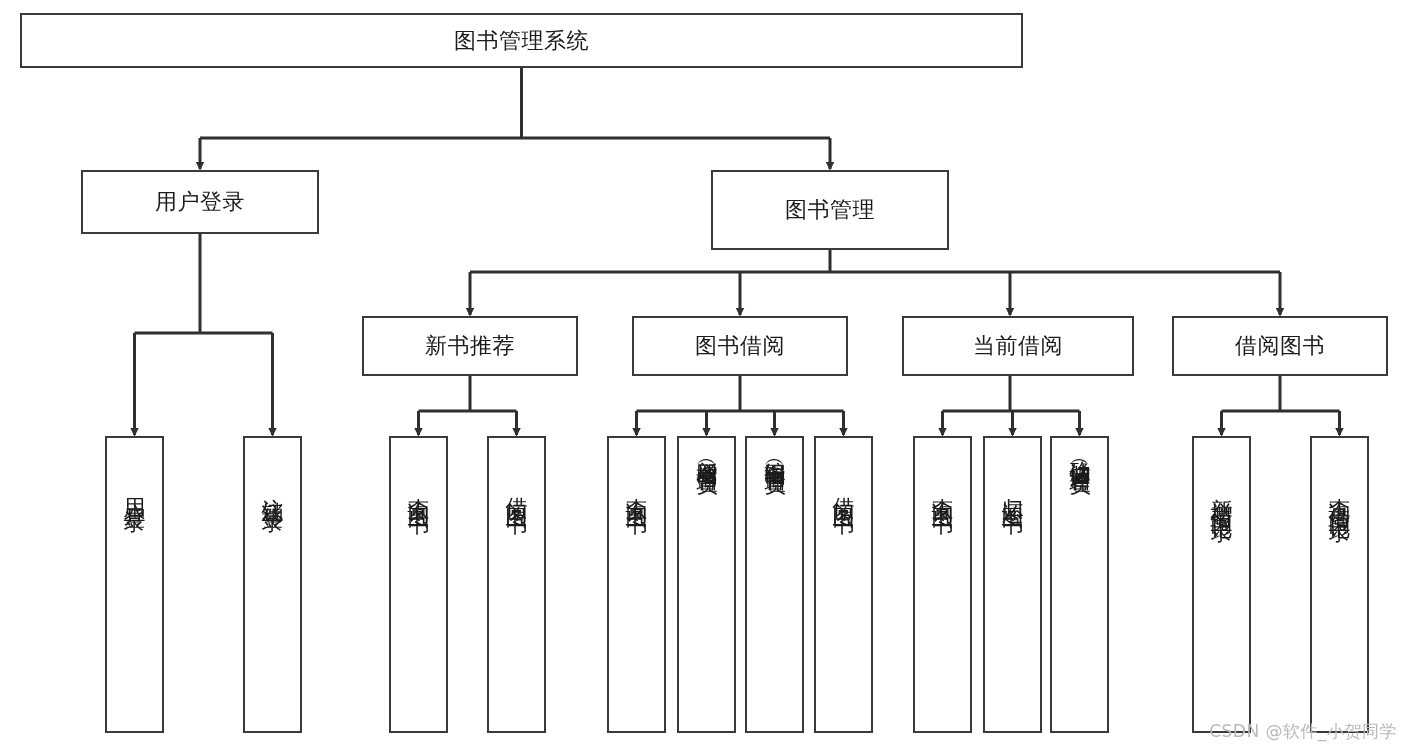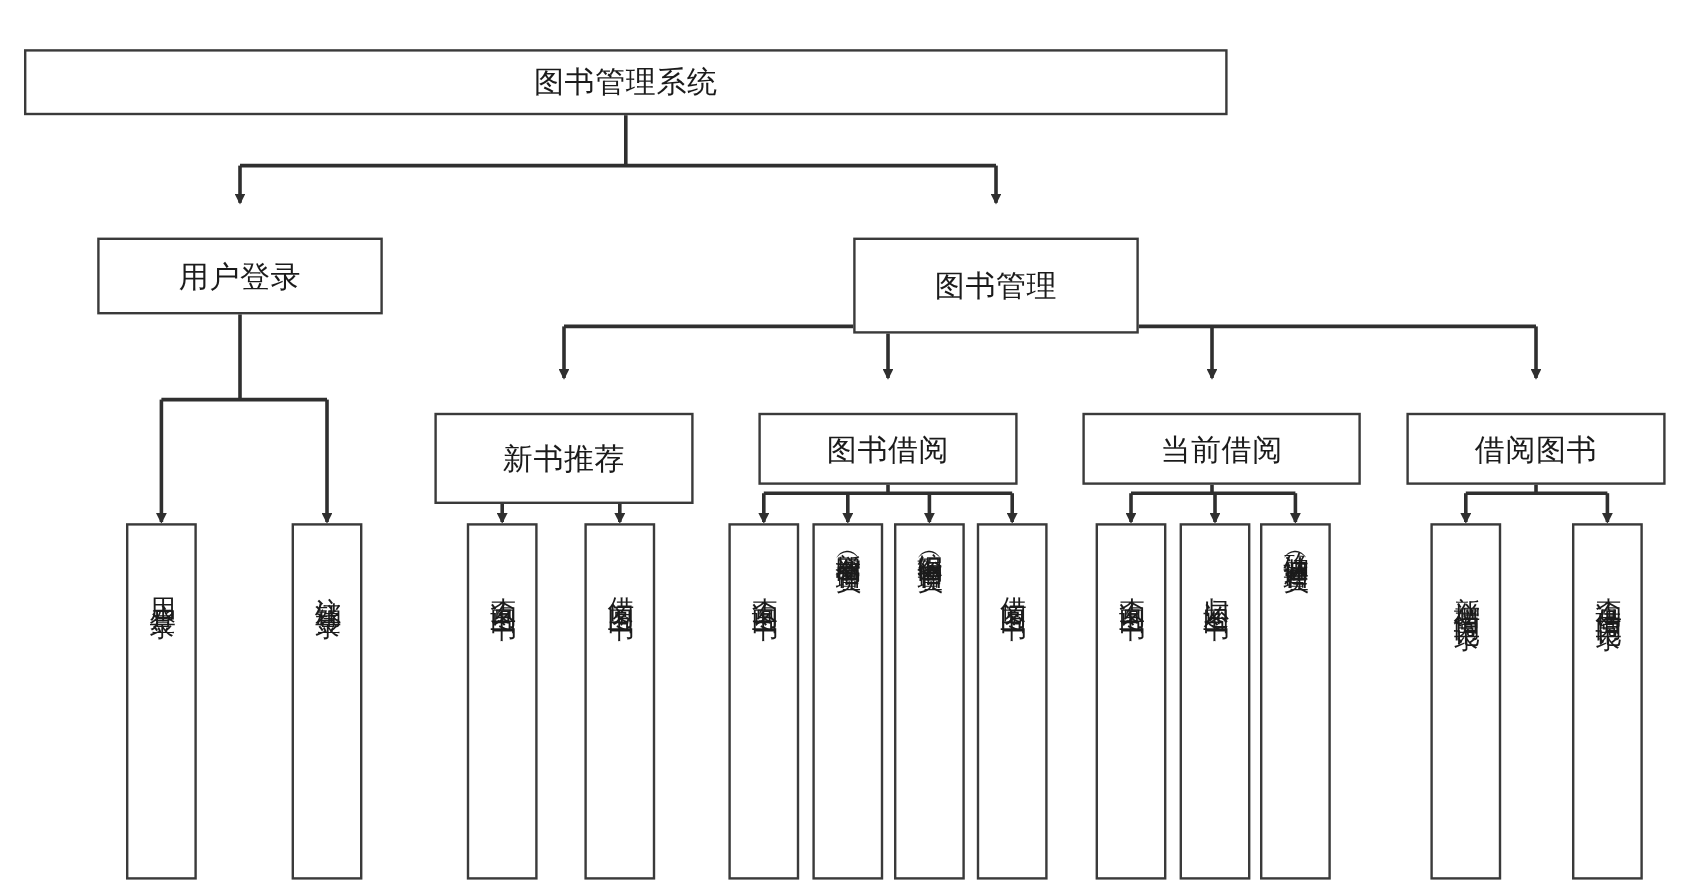--- a/index.html
+++ b/index.html
@@ -30,23 +30,22 @@
     position: absolute;
     box-sizing: border-box;
     background: #ffffff;
     border: 2px solid #3a3a3a;
     display: flex;
     align-items: center;
     justify-content: center;
     color: #1b1b1b;
   }
   .node.horiz {
-    font-size: 25px;
+    font-size: 22px;
     letter-spacing: 0.5px;
-    margin-top: 28px;
   }
   .node.vert {
     font-size: 22px;
   }
   .node.vert .vlabel {
     writing-mode: vertical-rl;
     text-orientation: upright;
     letter-spacing: 4px;
     line-height: 1;
     white-space: nowrap;
@@ -119,21 +118,21 @@
   <div id="node-layer">
       <div class="node horiz" style="left: 20px; top: 13px; width: 1003px; height: 55px;">
         <span class="node-label">图书管理系统</span>
       </div>
       <div class="node horiz" style="left: 81px; top: 170px; width: 238px; height: 64px;">
         <span class="node-label">用户登录</span>
       </div>
       <div class="node horiz" style="left: 711px; top: 170px; width: 238px; height: 80px;">
         <span class="node-label">图书管理</span>
       </div>
-      <div class="node horiz" style="left: 362px; top: 316px; width: 216px; height: 76px;">
+      <div class="node horiz" style="left: 362px; top: 316px; width: 216px; height: 60px;">
         <span class="node-label">新书推荐</span>
       </div>
       <div class="node horiz" style="left: 632px; top: 316px; width: 216px; height: 60px;">
         <span class="node-label">图书借阅</span>
       </div>
       <div class="node horiz" style="left: 902px; top: 316px; width: 232px; height: 60px;">
         <span class="node-label">当前借阅</span>
       </div>
       <div class="node horiz" style="left: 1172px; top: 316px; width: 216px; height: 60px;">
         <span class="node-label">借阅图书</span>
@@ -172,13 +171,14 @@
         <span class="vlabel" style="font-size: 21px; letter-spacing: 2px;">确认归还（管理员）</span>
       </div>
       <div class="node vert" style="left: 1192px; top: 436px; width: 59px; height: 297px; align-items: flex-start; padding-top: 42px;">
         <span class="vlabel" style="font-size: 22px; letter-spacing: 5px;">新增借阅记录</span>
       </div>
       <div class="node vert" style="left: 1310px; top: 436px; width: 59px; height: 297px; align-items: flex-start; padding-top: 42px;">
         <span class="vlabel" style="font-size: 22px; letter-spacing: 5px;">查询借阅记录</span>
       </div>
     </div>
 
+  <div class="watermark">CSDN @软件_小贺同学</div>
 </div>
 
 </body></html>

